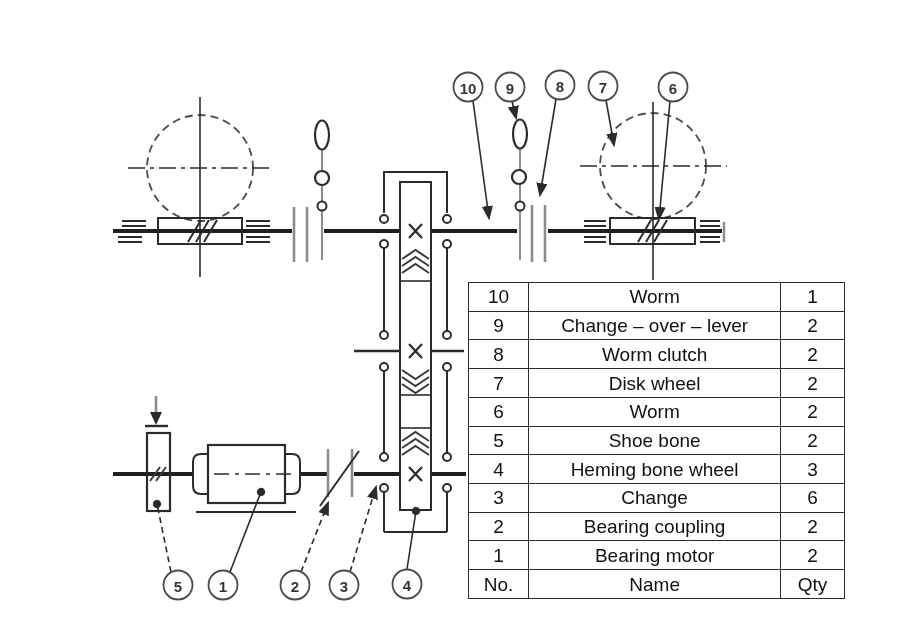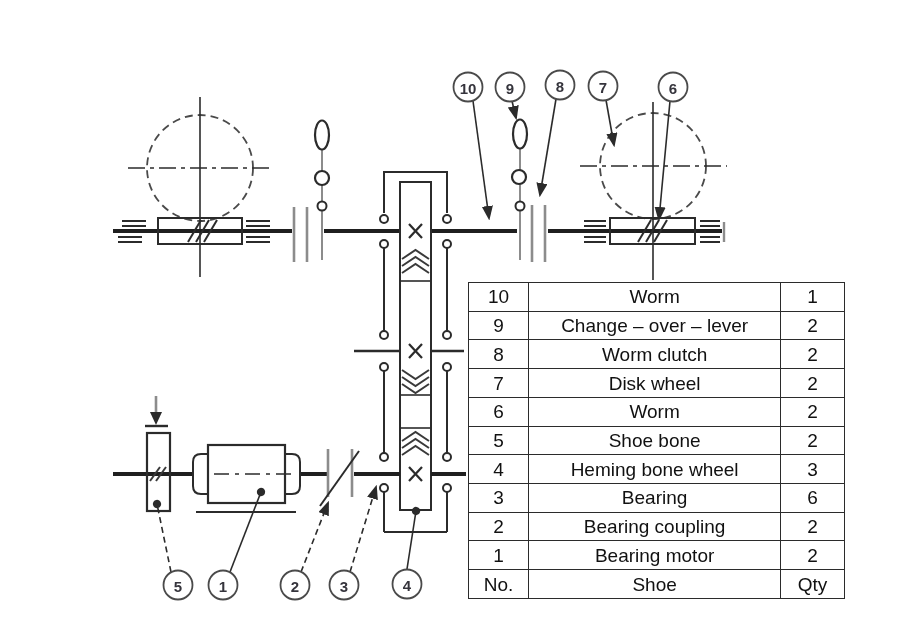--- a/index.html
+++ b/index.html
@@ -304,33 +304,33 @@
         <td>Shoe bone</td>
         <td>2</td>
       </tr>
       <tr>
         <td>4</td>
         <td>Heming bone wheel</td>
         <td>3</td>
       </tr>
       <tr>
         <td>3</td>
-        <td>Bearing</td>
+        <td>Change</td>
         <td>6</td>
       </tr>
       <tr>
         <td>2</td>
         <td>Bearing coupling</td>
         <td>2</td>
       </tr>
       <tr>
         <td>1</td>
         <td>Bearing motor</td>
         <td>2</td>
       </tr>
       <tr>
         <td>No.</td>
-        <td>Shoe</td>
+        <td>Name</td>
         <td>Qty</td>
       </tr>
     </tbody>
   </table>
 </div>
 
 </body></html>

